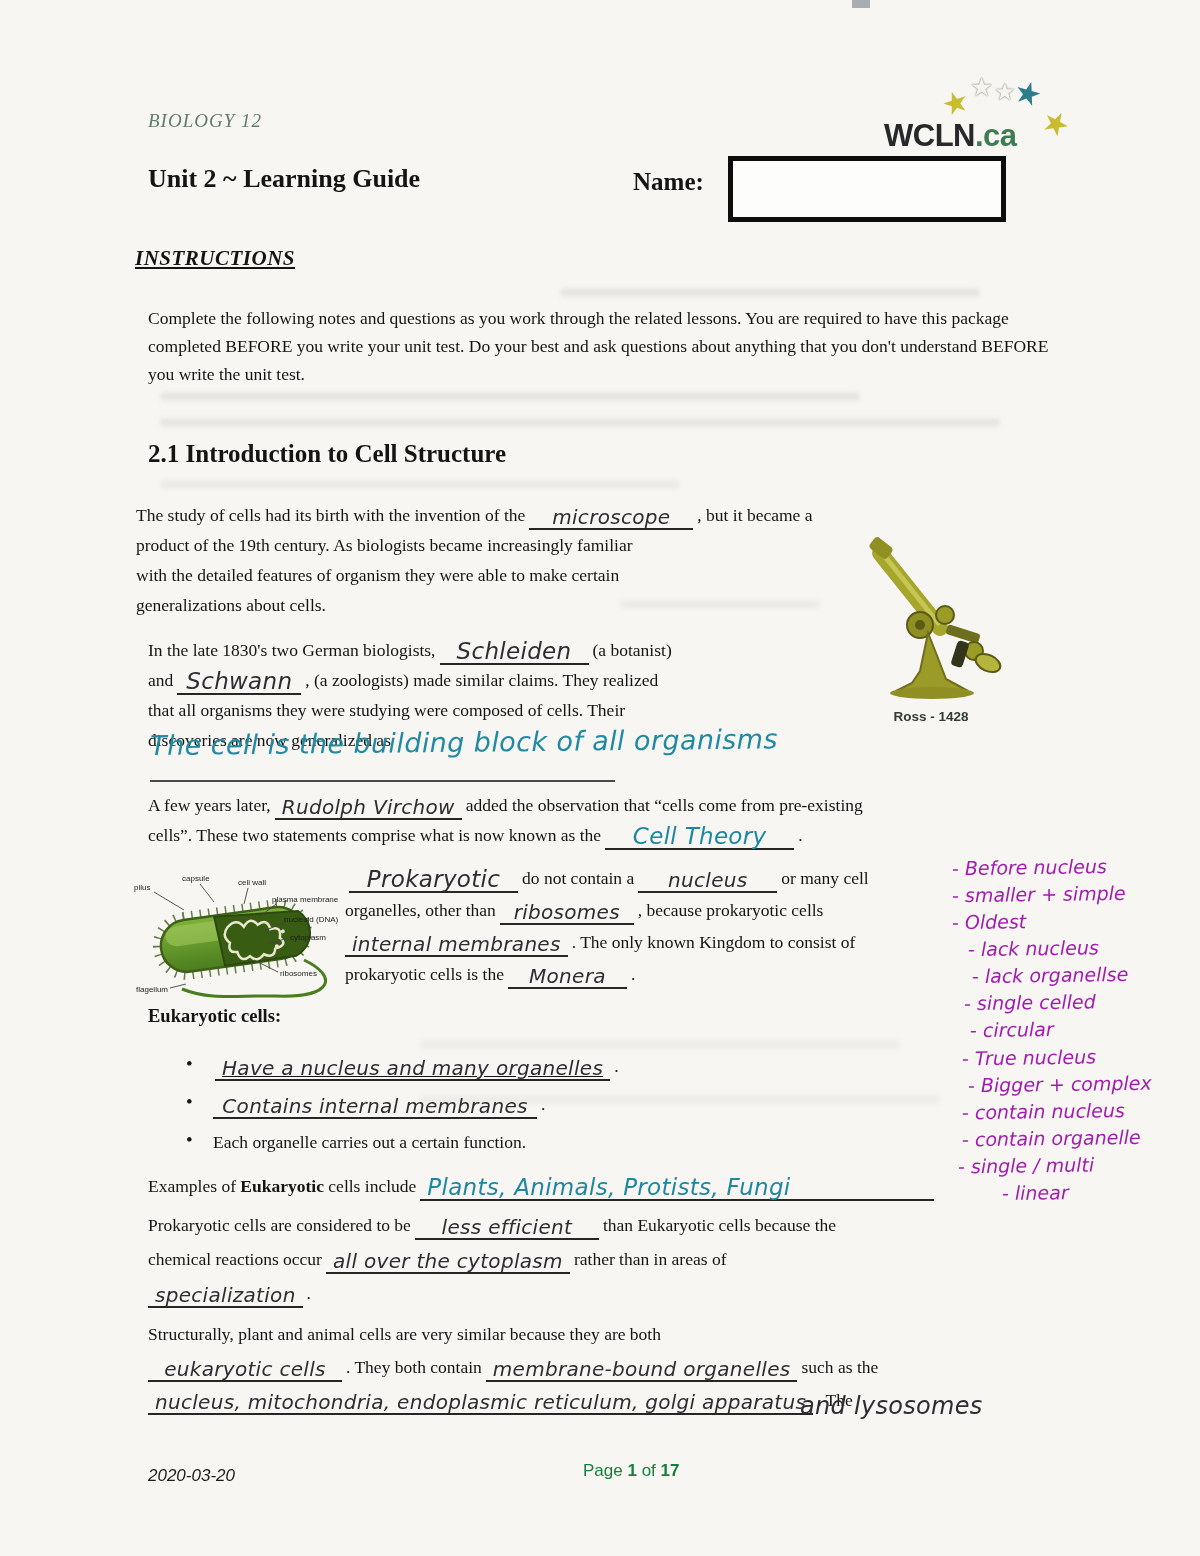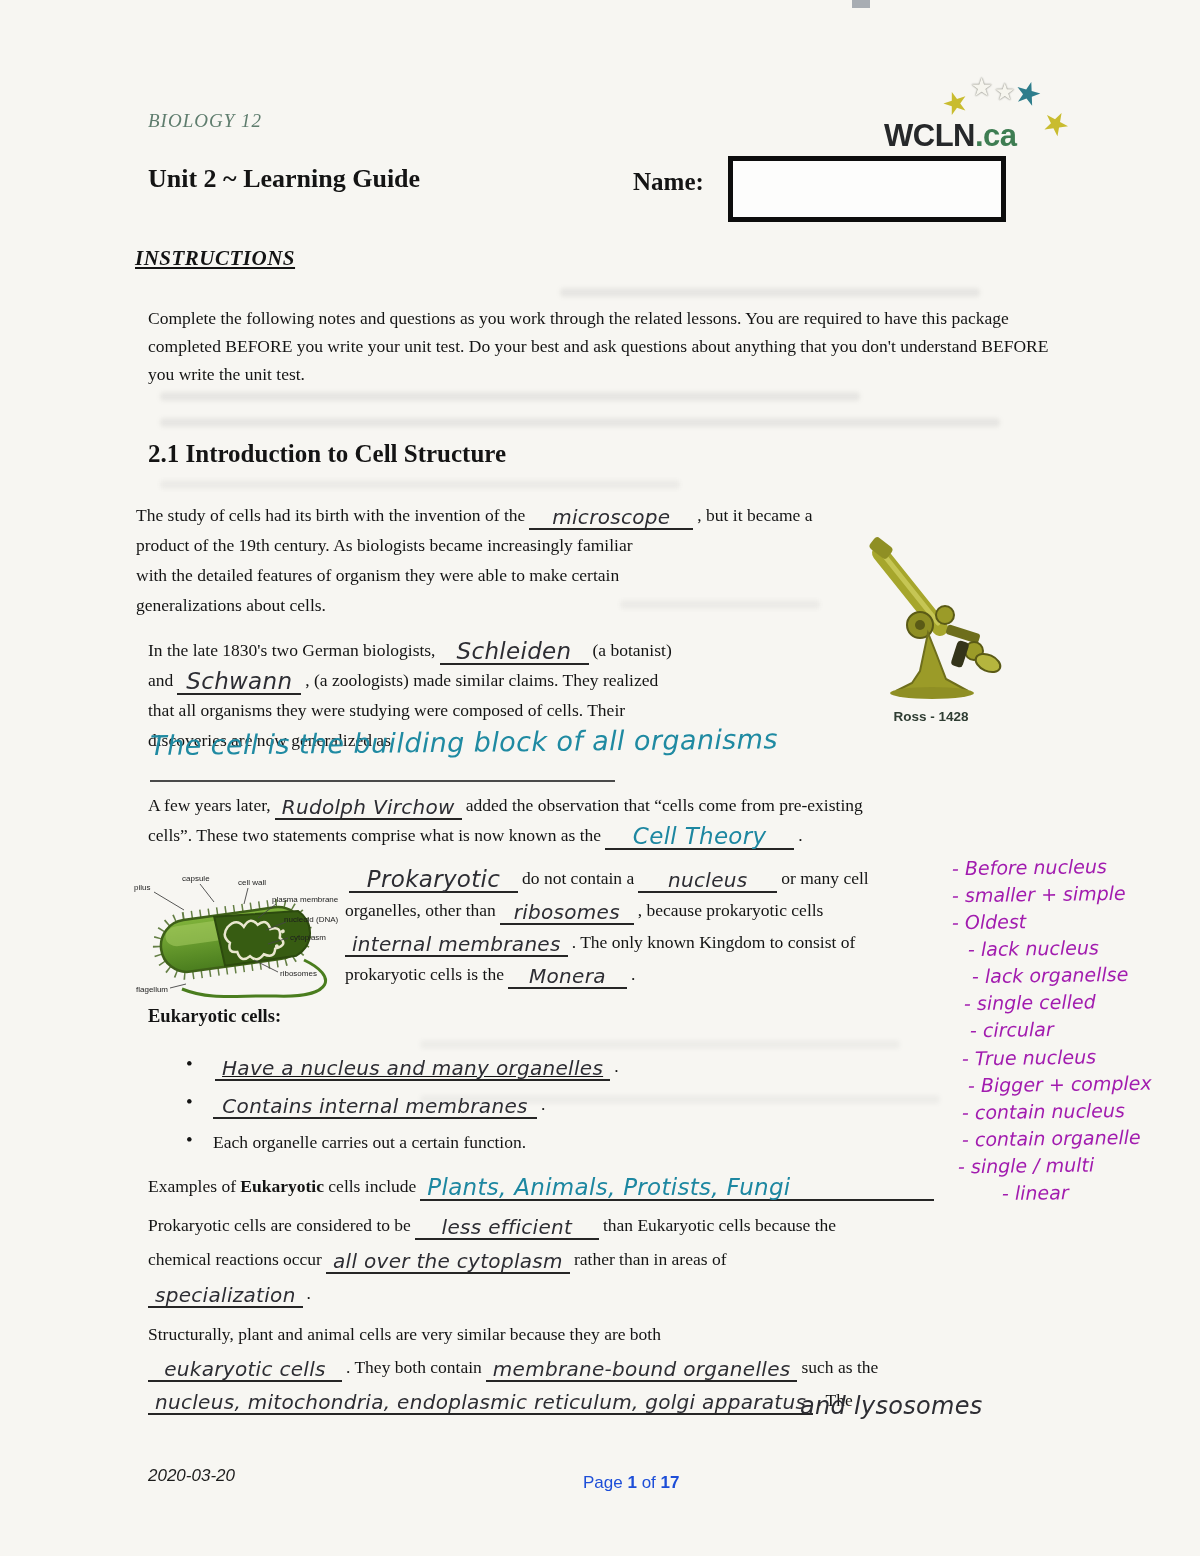--- a/index.html
+++ b/index.html
@@ -33,21 +33,21 @@
   .mnote div{transform:rotate(-.8deg);}
   .mn1 div:nth-child(4){margin-left:16px;} .mn1 div:nth-child(5){margin-left:20px;}
   .mn1 div:nth-child(6){margin-left:12px;} .mn1 div:nth-child(7){margin-left:18px;}
   .mn2 div:nth-child(2){margin-left:6px;} .mn2 div:nth-child(5){margin-left:-4px;}
   .mn2 div:nth-child(6){margin-left:40px;}
   .euk-head{font-size:18.5px;font-weight:bold;}
   .bullet-row{line-height:36px;white-space:nowrap;}
   .bullet-row::before{content:"•";font-size:19px;margin-right:16px;vertical-align:2px;}
   .bold{font-weight:bold;}
   .footer-date{font-family:"Liberation Sans", sans-serif;font-style:italic;font-size:17px;color:#1c1c1c;}
-  .footer-page{font-family:"Liberation Sans", sans-serif;font-size:17px;color:#1d4ed8;margin-top:12px;}
+  .footer-page{font-family:"Liberation Sans", sans-serif;font-size:17px;color:#15803d;}
   .footer-page .b{font-weight:bold;}
   .caption{font-family:"Liberation Sans", sans-serif;font-weight:bold;font-size:13.5px;color:#2f3d33;text-align:center;}
   
   .logo-text{font-family:"Liberation Sans", sans-serif;font-weight:bold;font-size:31px;letter-spacing:-.5px;}
   .logo-main{color:#26282a;text-align:right;} .logo-ca{color:#3e7d52;}
   .star{position:absolute;font-family:"DejaVu Sans", sans-serif;line-height:1;}
   
   .bleed{position:absolute;height:9px;border-radius:4px;background:rgba(100,100,100,.10);filter:blur(2px);}
   .artifact{position:absolute;background:#a8adb3;}
   .sm-note{font-family:"Liberation Sans", sans-serif;font-size:8px;fill:#1d1d1d;}

